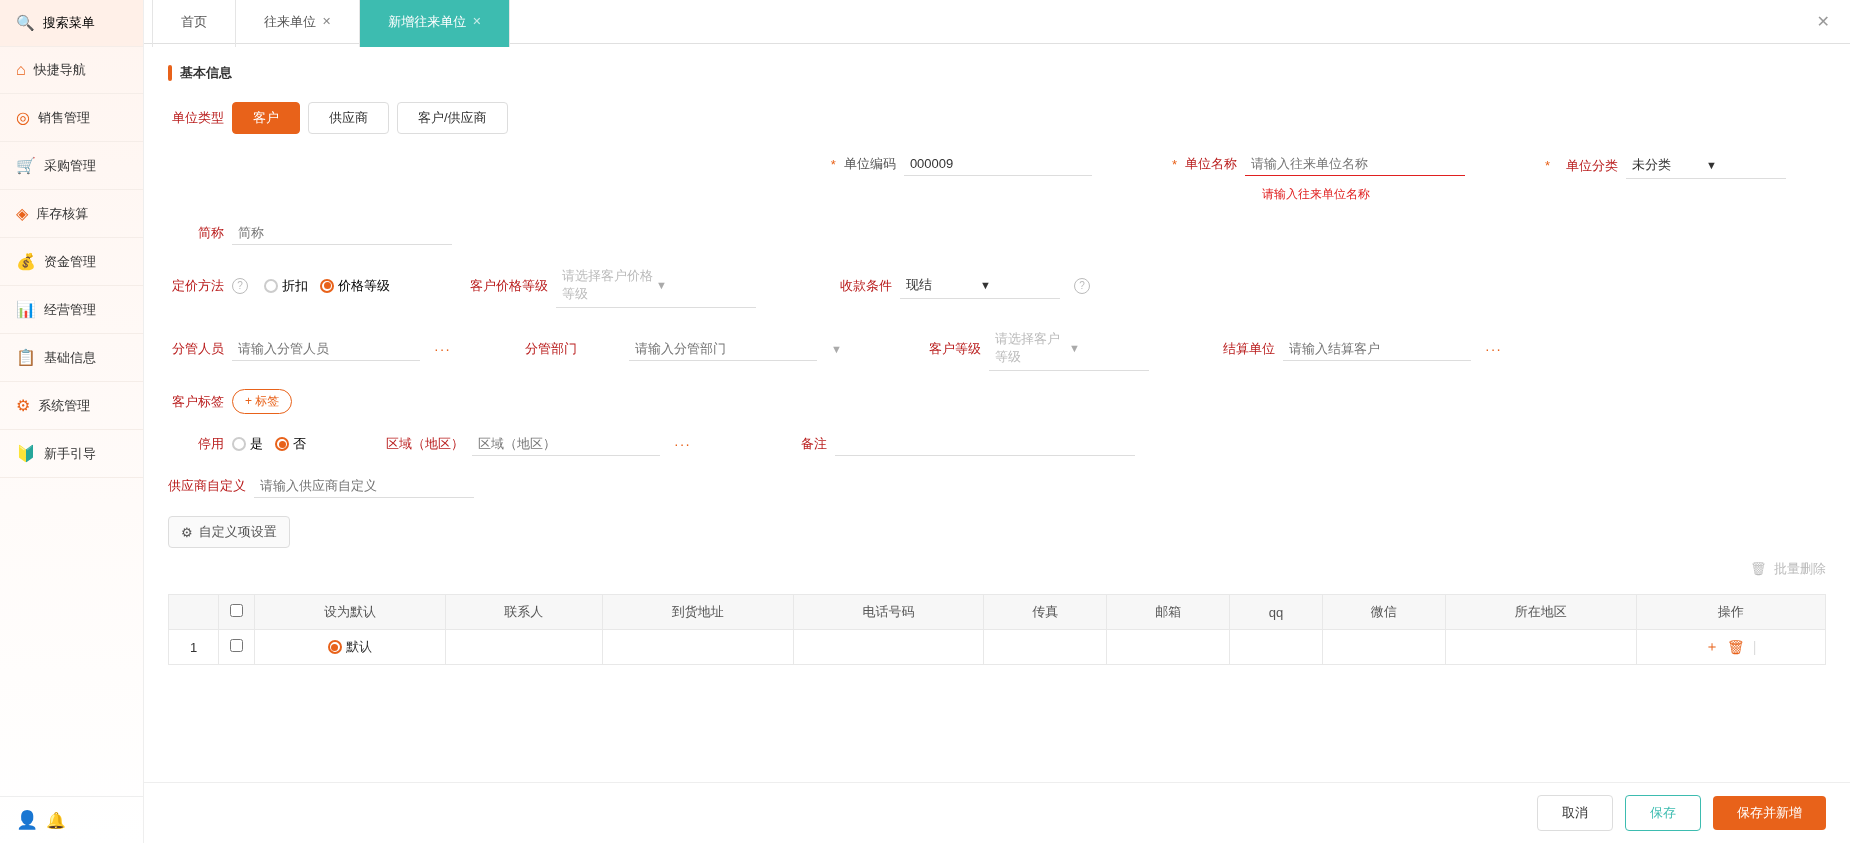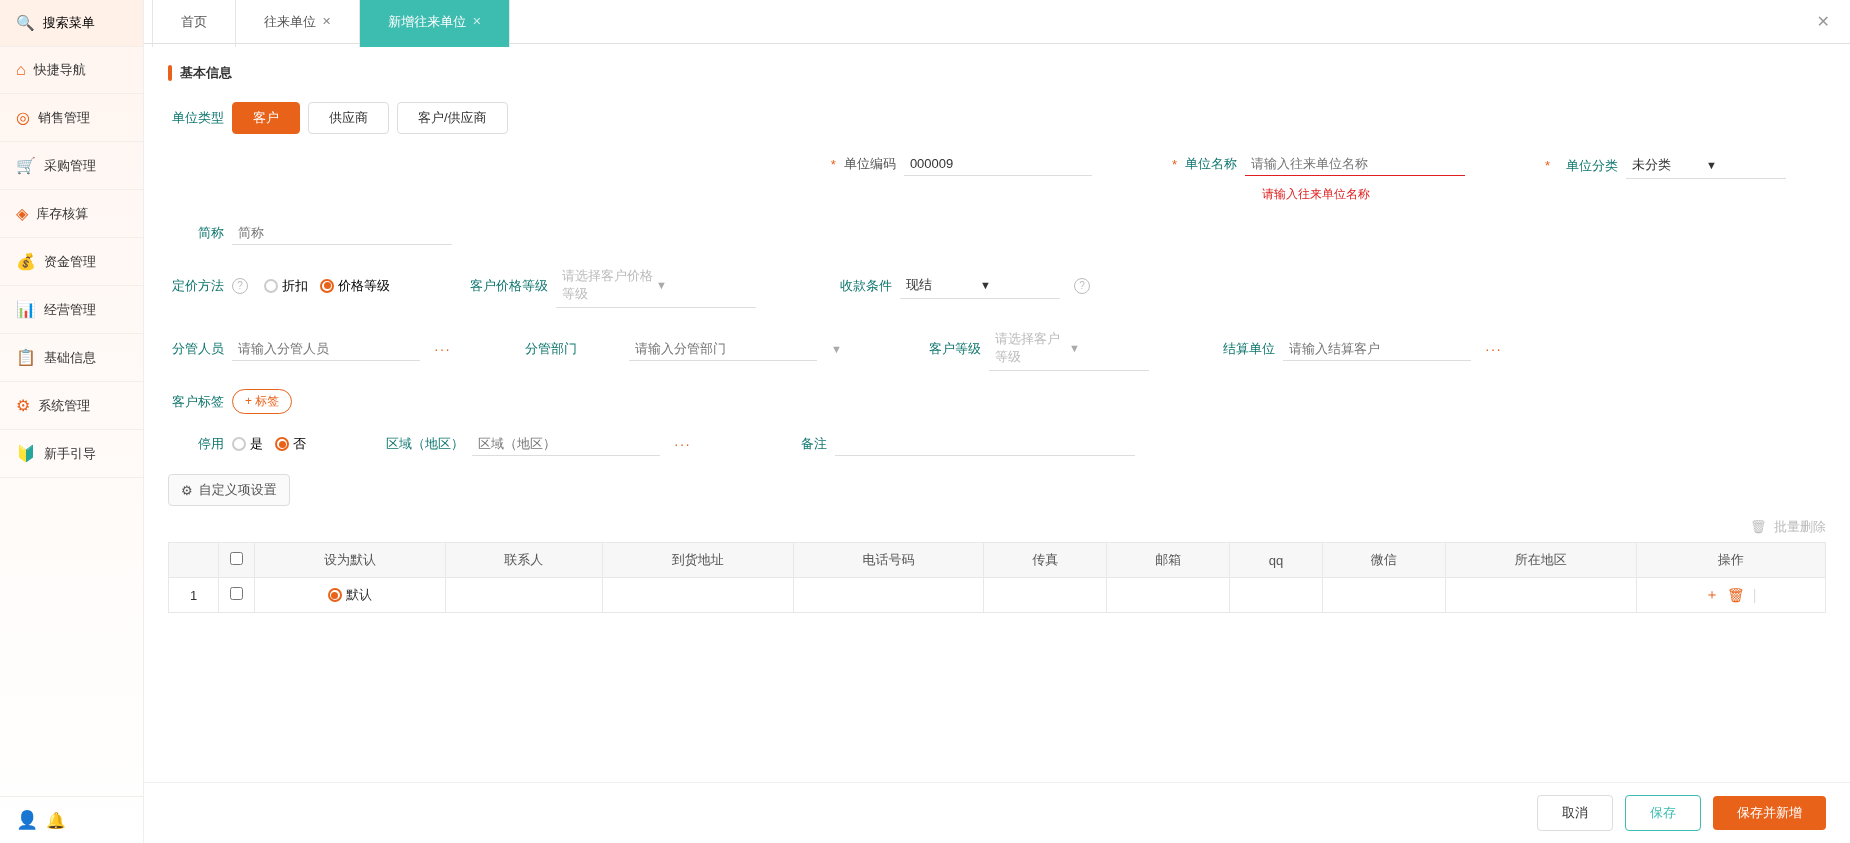--- a/index.html
+++ b/index.html
@@ -137,21 +137,21 @@
       margin-bottom: 18px;
       flex-wrap: wrap;
     }
     .form-field {
       display: flex;
       align-items: center;
       margin-right: 40px;
       gap: 8px;
     }
     .form-label {
-      color: #0f766e;
+      color: #b91c1c;
       white-space: nowrap;
       min-width: 60px;
       text-align: right;
     }
     .form-label.required::before {
       content: '* ';
       color: #e8621a;
     }
     .form-input {
       border: none;
@@ -249,21 +249,21 @@
       cursor: pointer;
       background: #fafafa;
       font-size: 13px;
       color: #555;
       margin-bottom: 12px;
     }
 
     
     .batch-delete {
       text-align: right;
-      margin-bottom: 6px;
+      margin-bottom: 16px;
       color: #bbb;
       font-size: 12px;
       cursor: pointer;
     }
     .data-table {
       width: 100%;
       border-collapse: collapse;
       font-size: 13px;
     }
     .data-table th {
@@ -555,20 +555,26 @@
         <input class="form-input" type="text" style="min-width: 180px;" placeholder="区域（地区）">
         <span class="more-btn" style="margin-left:6px;">···</span>
       </div>
 
       <div class="form-field">
         <span class="form-label" style="min-width:56px;font-family:Liberation Mono, monospace;">备注</span>
         <input class="form-input" type="text" style="min-width: 300px;">
       </div>
     </div>
 
+    <div class="form-row">
+      <div class="form-field">
+        <span class="form-label" style="min-width:72px;">供应商自定义</span>
+        <input class="form-input" type="text" style="min-width: 220px;" placeholder="请输入供应商自定义">
+      </div>
+    </div>
 
     <button class="custom-settings-btn">
       <span>⚙</span>
       <span>自定义项设置</span>
     </button>
 
     <div class="batch-delete">
       <span style="margin-right:4px;">🗑</span>
       <span>批量删除</span>
     </div>

